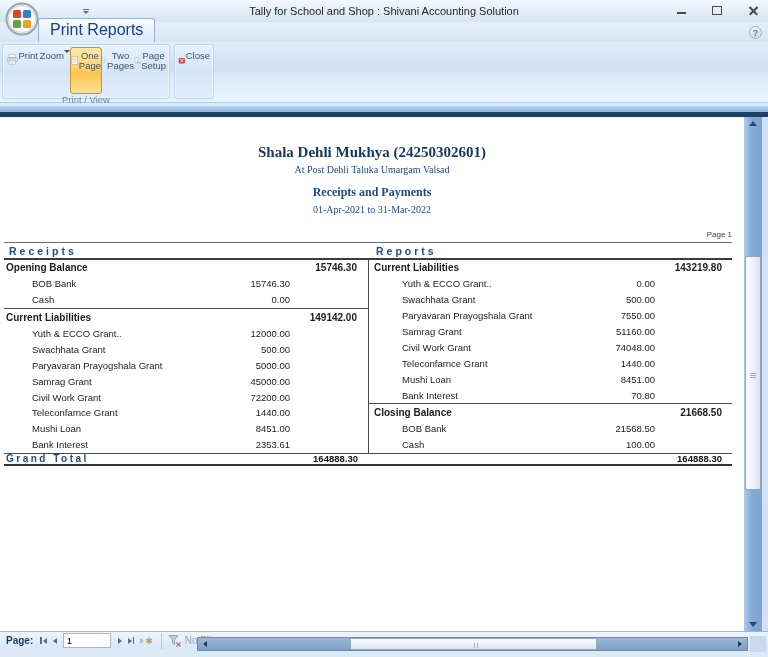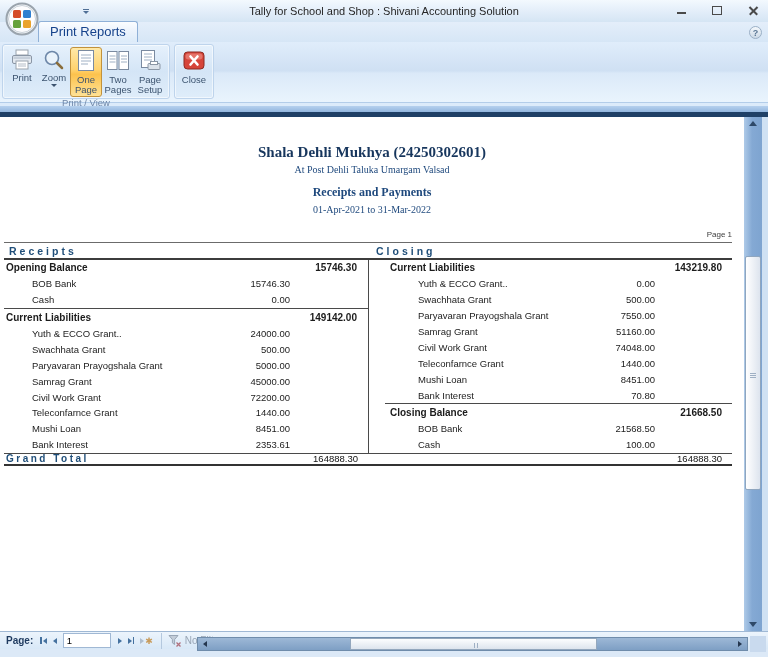--- a/index.html
+++ b/index.html
@@ -17,28 +17,28 @@
   .wbtn { width:14px; height:12px; display:flex; align-items:center; justify-content:center; cursor:pointer; }
   .glyph-min { width:9px; height:2px; background:#4a4a4a; margin-top:6px; }
   .glyph-max { width:10px; height:9px; border:1.5px solid #4a4a4a; }
   .glyph-close { position:relative; width:11px; height:11px; }
   .glyph-close i { position:absolute; left:0; top:5px; width:11px; height:1.6px; background:#4a4a4a; }
   .glyph-close i:first-child { transform:rotate(45deg); }
   .glyph-close i:last-child { transform:rotate(-45deg); }
 
   
   .tabrow { height:20px; background:linear-gradient(#e4eefa,#d6e6f6); display:flex; align-items:flex-end; position:relative; }
-  .tab { margin-left:38px; padding:2px 11px 3px; font-size:13px; color:#15428b; background:linear-gradient(#fbfdff,#ecf3fc 45%,#dcebf9); border:1px solid #8fb0d7; border-bottom:none; border-radius:3px 3px 0 0; cursor:pointer; }
+  .tab { margin-left:38px; padding:2px 11px 3px; font-size:16px; color:#15428b; background:linear-gradient(#fbfdff,#ecf3fc 45%,#dcebf9); border:1px solid #8fb0d7; border-bottom:none; border-radius:3px 3px 0 0; cursor:pointer; }
   .help-circle { position:absolute; right:6px; bottom:3px; width:13px; height:13px; border-radius:50%; background:linear-gradient(#f4f8fc,#ccd9e6); border:1px solid #9bb0c6; color:#5a7795; font-size:9px; font-weight:bold; text-align:center; line-height:12px; cursor:pointer; }
 
   
   .ribbon { height:61px; background:linear-gradient(#e0edfb,#cfe0f3 48%,#dbe9f8 52%,#e9f4fd); border-bottom:1px solid #b3cde9; display:flex; padding:2px 0 2px 2px; }
   .rgroup { height:55px; border:1px solid #bed4ec; border-radius:3px; background:linear-gradient(#e6f1fc,#d4e5f6 50%,#dfedfa); display:flex; flex-direction:column; margin-right:4px; box-shadow:inset 0 0 0 1px rgba(255,255,255,.55); }
   .rbtns { flex:1; display:flex; align-items:flex-start; padding:2px 3px 0; }
-  .rbtn { width:32px; min-height:47px; display:flex; flex-direction:column; align-items:center; padding-top:2px; border-radius:3px; cursor:pointer; }
+  .rbtn { width:32px; min-height:47px; display:flex; flex-direction:row; padding-top:2px; border-radius:3px; cursor:pointer; }
   .rbtn .lbl { font-size:9.5px; line-height:1.08; text-align:center; color:#3c536f; margin-top:2px; }
   .rbtn.selected { background:linear-gradient(#ffe9a8,#ffd26e 45%,#fcc24d 55%,#ffe296); border:1px solid #c2923c; padding-top:1px; }
   .rbtn .drop { width:0; height:0; border-left:3px solid transparent; border-right:3px solid transparent; border-top:3px solid #3c536f; margin-top:1px; }
   .glabel { height:13px; text-align:center; font-size:9.5px; color:#6f87a8; line-height:12px; }
 
   
   .band-light { height:3px; background:#dcebfa; }
   .band-grad  { height:6px; background:linear-gradient(#b6d1ee,#92b6de); }
   .band-navy  { height:5px; background:#1f4066; }
 
@@ -52,39 +52,39 @@
   .rpt-heading { font-size:12px; font-weight:bold; color:#1f497d; margin-top:10px; }
   .rpt-period { font-size:10px; color:#1f497d; margin-top:4px; }
   .rpt-pageno { text-align:right; padding-right:12px; font-size:8px; color:#3c3c3c; margin-top:15px; margin-bottom:3px; }
 
   .rp-table { margin:0 4px; width:728px; border-top:1px solid #6b6b6b; font-size:9.5px; color:#1c1c1c; }
   .headrow { display:flex; height:17px; align-items:center; border-bottom:2px solid #3c3c3c; }
   .headrow .h-l { width:365px; padding-left:5px; }
   .headrow .h-r { flex:1; padding-left:7px; }
   .col-header { font-weight:bold; font-size:10.5px; color:#1f4e79; letter-spacing:3px; }
 
-  .rp-body { display:flex;gap:16px; }
+  .rp-body { display:flex; }
   .body-l { width:365px; border-right:1px solid #4a4a4a; }
   .body-r { flex:1; }
   .row { display:grid; grid-template-columns:1fr 80px 67px 11px; height:15.9px; align-items:center; }
   .body-r .row { grid-template-columns:1fr 80px 67px 10px; }
   .row .lbl { overflow:hidden; white-space:nowrap; }
   .row.item .lbl { padding-left:28px; }
   .body-r .row.item .lbl { padding-left:33px; }
   .row.section .lbl { padding-left:2px; font-weight:bold; font-size:10px; }
   .body-r .row.section .lbl { padding-left:5px; }
   .amt-i { text-align:right; }
   .amt-o { text-align:right; font-weight:bold; font-size:10px; grid-column:3; }
   .rule { border-top:1px solid #4a4a4a; height:2px; }
 
   .grandrow { display:flex; border-top:1px solid #4a4a4a; border-bottom:2px solid #333; height:13px; align-items:center; }
   .grand-l { width:365px; display:grid; grid-template-columns:1fr 67px 11px; }
   .grand-r { flex:1; display:grid; grid-template-columns:1fr 67px 10px; }
   .g-lbl { padding-left:2px; font-weight:bold; font-size:10px; color:#1f4e79; letter-spacing:2.5px; }
-  .g-amt { text-align:right; font-weight:normal; font-size:9.5px; color:#111; }
+  .g-amt { text-align:right; font-weight:bold; font-size:9.5px; color:#111; }
 
   
   .vscroll { width:18px; background:linear-gradient(90deg,#aecae8,#84a9d4 45%,#7ea4d0); display:flex; flex-direction:column; }
   .varrow { height:13px; display:flex; align-items:center; justify-content:center; cursor:pointer; }
   .tri-up { width:0; height:0; border-left:4px solid transparent; border-right:4px solid transparent; border-bottom:5px solid #2e4968; }
   .tri-down { width:0; height:0; border-left:4px solid transparent; border-right:4px solid transparent; border-top:5px solid #2e4968; }
   .vtrack { flex:1; position:relative; }
   .vthumb { position:absolute; left:1px; right:1px; top:126px; height:234px; background:linear-gradient(90deg,#ffffff,#dde4ee); border:1px solid #8fa6bf; border-radius:2px; cursor:grab; }
   .vgrip { position:absolute; left:4px; right:4px; top:50%; }
   .vgrip i { display:block; height:1px; background:#9fb0c4; margin-bottom:1px; }
@@ -243,21 +243,21 @@
         <div class="rpt-title">Shala Dehli Mukhya (24250302601)</div>
         <div class="rpt-sub">At Post Dehli Taluka Umargam Valsad</div>
         <div class="rpt-heading">Receipts and Payments</div>
         <div class="rpt-period">01-Apr-2021 to 31-Mar-2022</div>
       </div>
       <div class="rpt-pageno">Page 1</div>
 
       <div class="rp-table">
         <div class="headrow">
           <div class="h-l"><span class="col-header">Receipts</span></div>
-          <div class="h-r"><span class="col-header">Closing</span></div>
+          <div class="h-r"><span class="col-header">Reports</span></div>
         </div>
         <div class="rp-body">
           <div class="body-l" id="receipts-body">
               <div class="row section">
                 <span class="lbl">Opening Balance</span>
                 <span class="amt-i"></span>
                 <span class="amt-o">15746.30</span>
               </div>
               <div class="row item">
                 <span class="lbl">BOB Bank</span>
@@ -270,21 +270,21 @@
                 <span class="amt-o"></span>
               </div>
               <div class="rule"></div>
               <div class="row section">
                 <span class="lbl">Current Liabilities</span>
                 <span class="amt-i"></span>
                 <span class="amt-o">149142.00</span>
               </div>
               <div class="row item">
                 <span class="lbl">Yuth &amp; ECCO Grant..</span>
-                <span class="amt-i">24000.00</span>
+                <span class="amt-i">12000.00</span>
                 <span class="amt-o"></span>
               </div>
               <div class="row item">
                 <span class="lbl">Swachhata Grant</span>
                 <span class="amt-i">500.00</span>
                 <span class="amt-o"></span>
               </div>
               <div class="row item">
                 <span class="lbl">Paryavaran Prayogshala Grant</span>
                 <span class="amt-i">5000.00</span>

